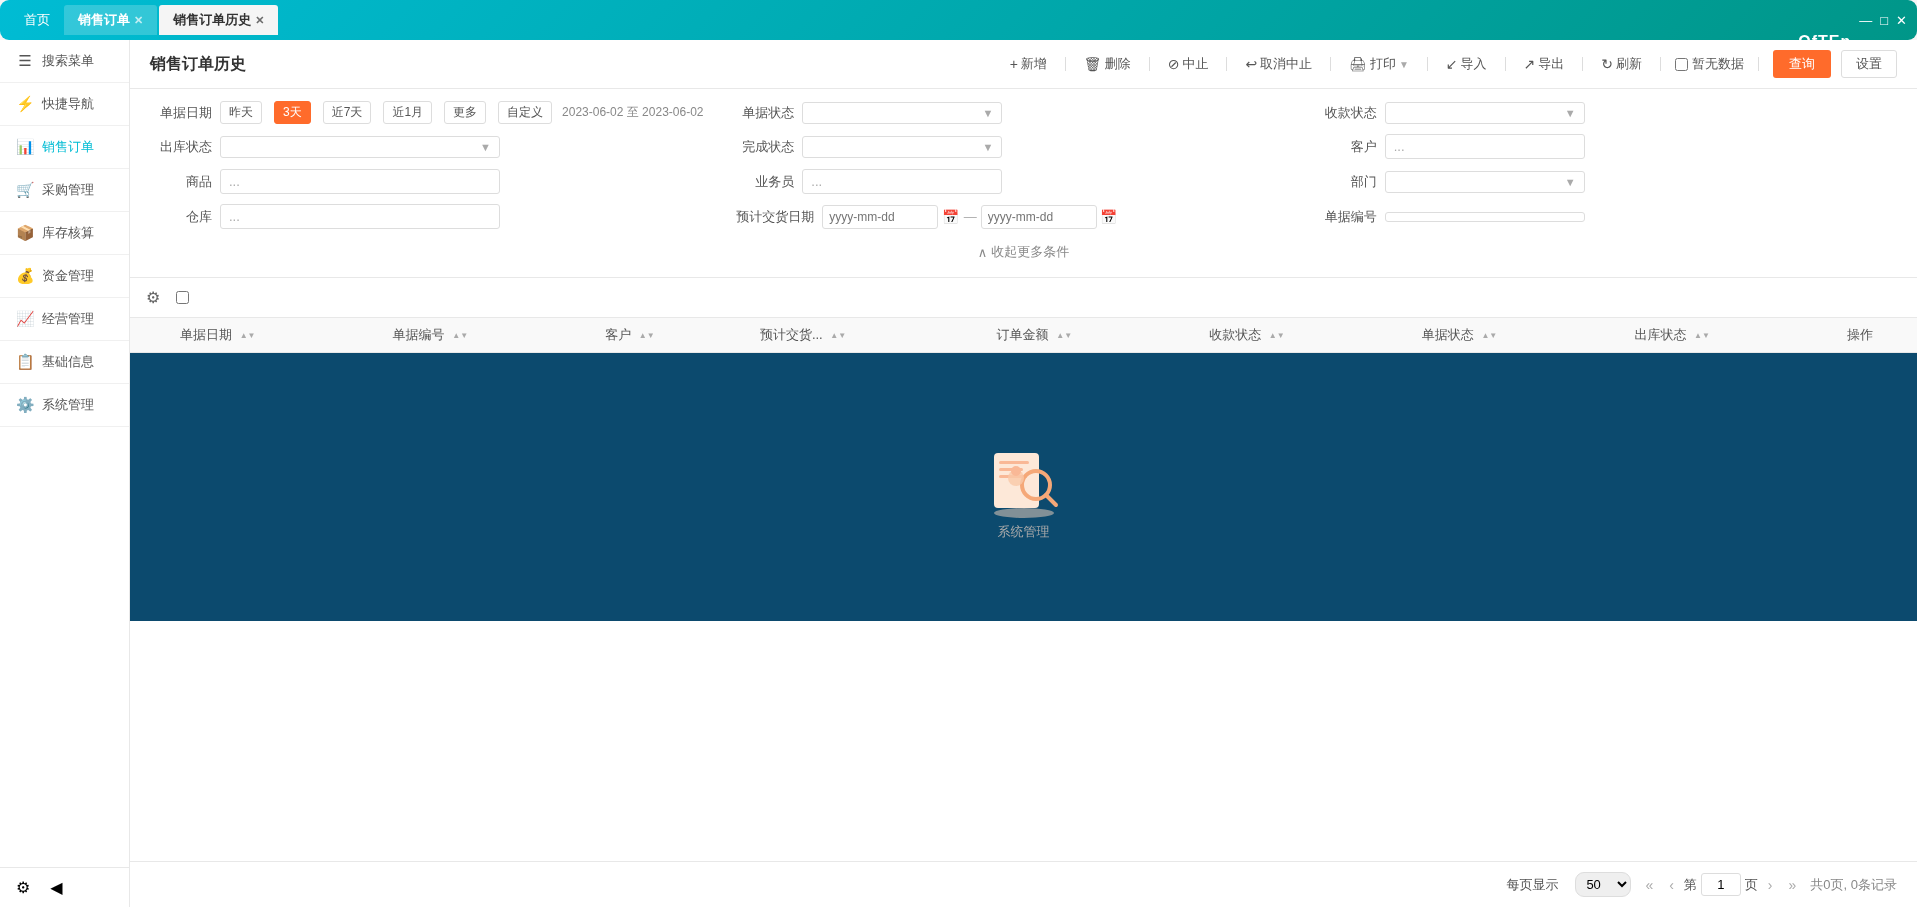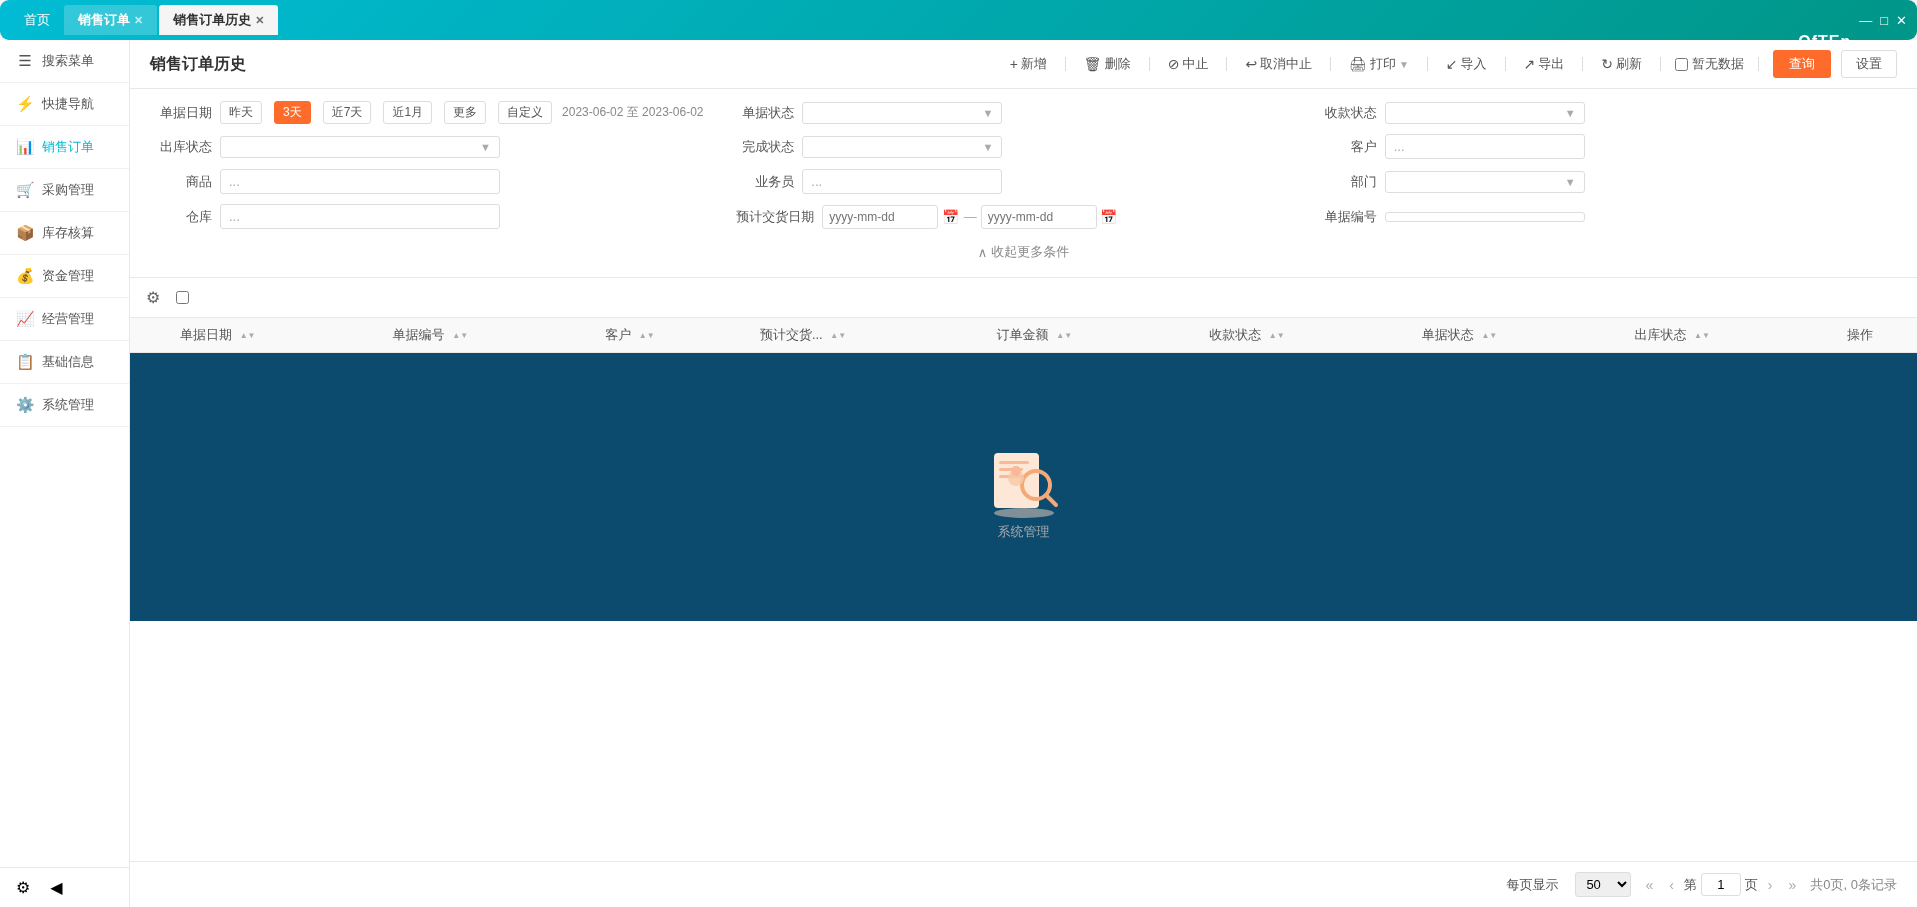--- a/index.html
+++ b/index.html
@@ -295,21 +295,21 @@
       background: white;
       border-top: 1px solid #e8e8e8;
       padding: 10px 20px;
       display: flex;
       align-items: center;
       justify-content: flex-end;
       gap: 8px;
       flex-shrink: 0;
     }
     .per-page { display: flex; align-items: center; gap: 17px; font-size: 13px; color: #555; }
-    .per-page select { border: 1px solid #ddd; border-radius: 3px; padding: 3px 6px; font-size: 13px; }
+    .per-page select { border: 1px solid #ddd; border-radius: 9px; padding: 3px 6px; font-size: 13px; }
     .page-nav { display: flex; align-items: center; gap: 4px; color: #555; font-size: 13px; }
     .page-nav-btn { cursor: pointer; padding: 2px 6px; color: #aaa; font-size: 14px; }
     .page-input { width: 40px; border: 1px solid #ddd; border-radius: 3px; padding: 3px 6px; text-align: center; font-size: 13px; }
     .total-info { color: #888; font-size: 13px; }
 
     .divider-v { width: 1px; height: 14px; background: #ddd; margin: 0 4px; }
   </style>
 </head>
 <body>
 

